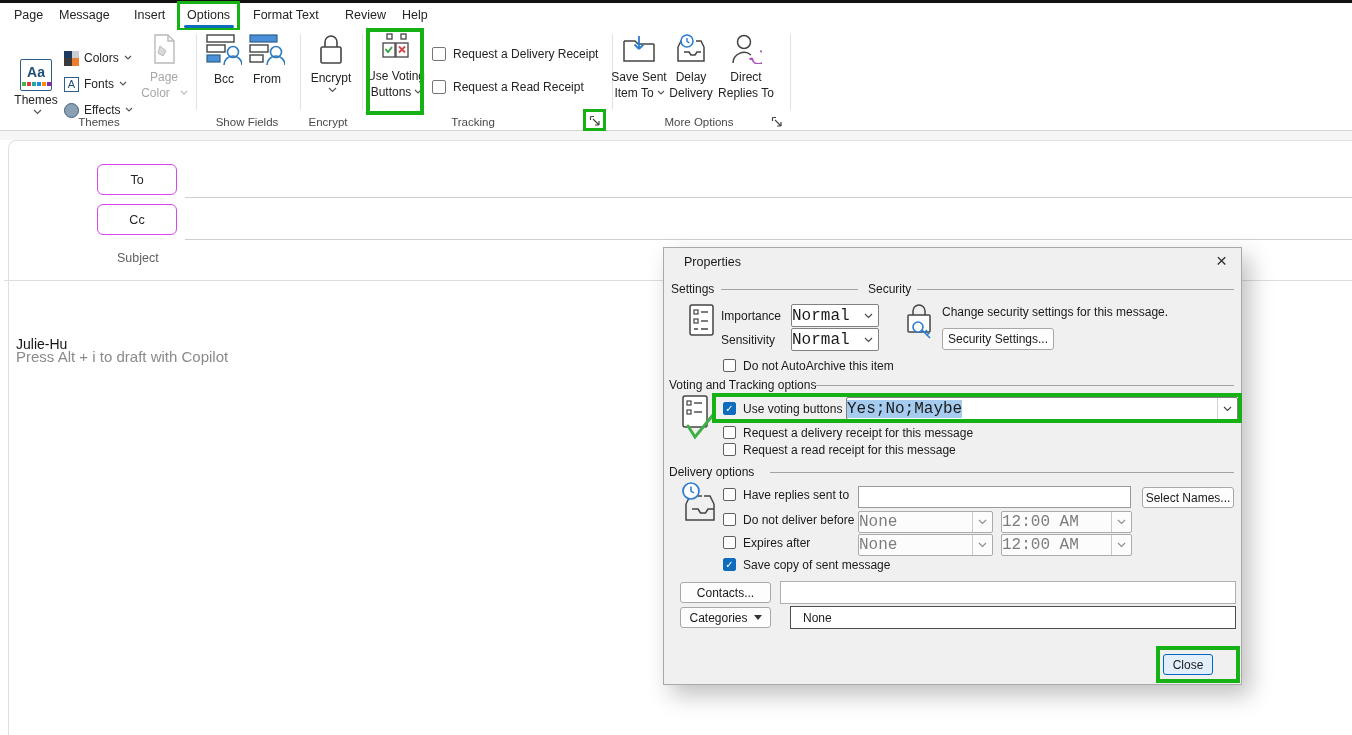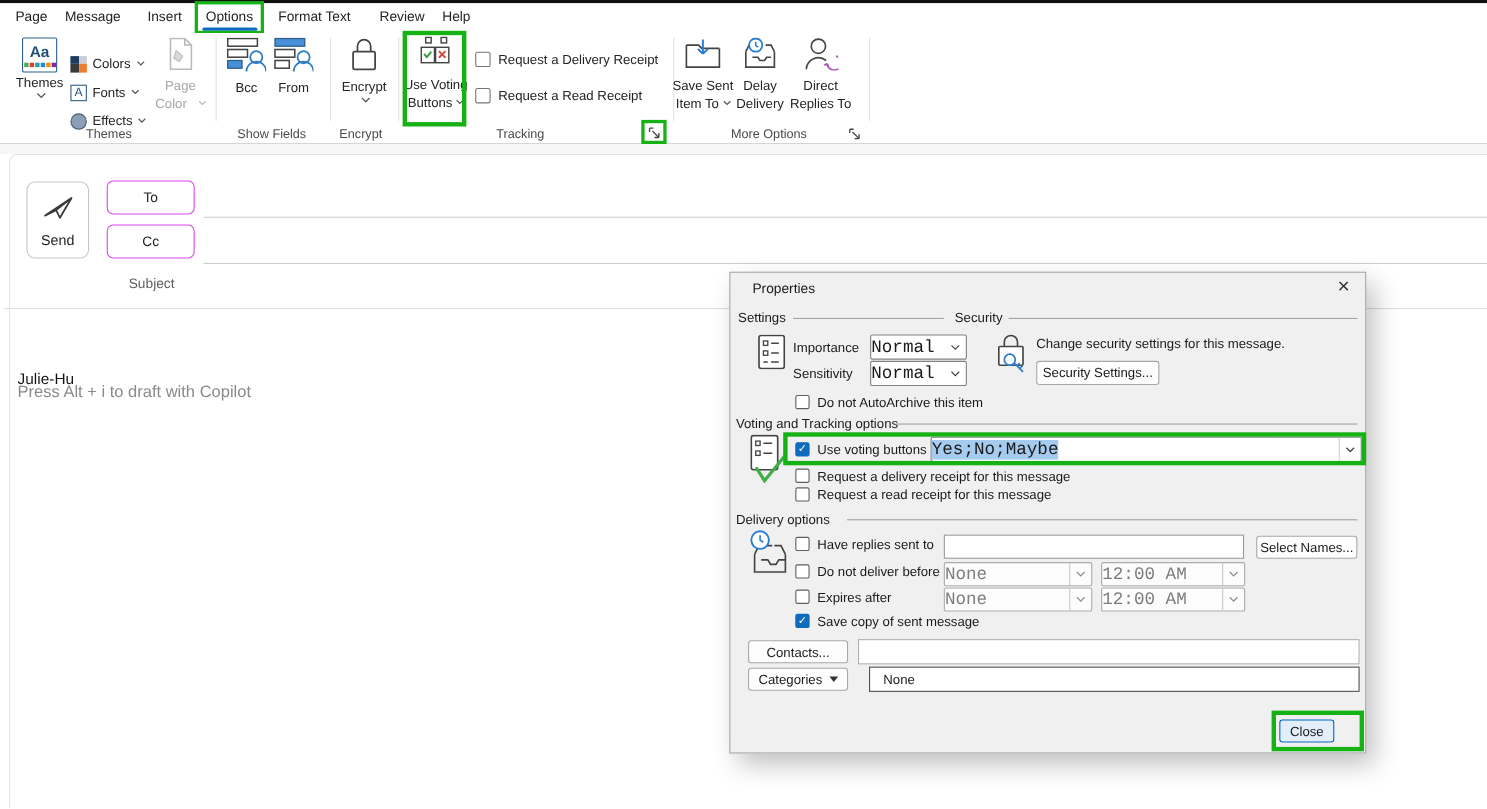--- a/index.html
+++ b/index.html
@@ -91,21 +91,21 @@
   </div>
 
   <div class="abs ribbon">
     <div class="vsep" style="left:196px"></div>
     <div class="vsep" style="left:300px"></div>
     <div class="vsep" style="left:362px"></div>
     <div class="vsep" style="left:612px"></div>
     <div class="vsep" style="left:790px"></div>
 
     <div class="rbtn" style="left:12px;top:4px;width:48px">
-      <span style="width:32px;height:32px;border:1px solid #2e5f8a;border-radius:2px;background:#fff;display:flex;flex-direction:column;align-items:center;justify-content:center;">
+      <span style="width:32px;height:32px;border:1px solid #2e5f8a;border-radius:2px;background:#fff;display:flex;flex-direction:column;align-items:center;justify-content:center;margin-top:25px;">
         <span style="font-size:14px;font-weight:bold;color:#1f4e79;line-height:15px;">Aa</span>
         <span style="display:flex;gap:1px;margin-top:2px;">
           <i style="width:4px;height:4px;background:#4caf50"></i>
             <i style="width:4px;height:4px;background:#e53935"></i>
             <i style="width:4px;height:4px;background:#26a69a"></i>
             <i style="width:4px;height:4px;background:#1e88e5"></i>
             <i style="width:4px;height:4px;background:#fb8c00"></i>
             <i style="width:4px;height:4px;background:#8e24aa"></i>
         </span>
       </span>
@@ -296,28 +296,20 @@
       <svg width="12" height="12" viewBox="0 0 12 12">
           <path d="M1.5 1.5h3.5M1.5 1.5v3.5" stroke="#444" stroke-width="1.2" fill="none"></path>
           <path d="M4 4l6 6M10 10h-4M10 10V6" stroke="#444" stroke-width="1.2" fill="none"></path>
         </svg>
     </div>
   </div>
 
   <div class="abs understrip"></div>
   <div class="abs panel"></div>
 
-  <div class="abs sendbtn">
-    <span>
-      <svg width="30" height="26" viewBox="0 0 30 26">
-          <path d="M3 21L27 5 16.5 23l-3.5-7zM13 16l14-11" fill="none" stroke="#3a3a3a" stroke-width="1.6" stroke-linejoin="round"></path>
-        </svg>
-    </span>
-    <span class="lbl">Send</span>
-  </div>
   <div class="abs pillbtn" style="left:97px;top:164px">To</div>
   <div class="abs pillbtn" style="left:97px;top:204px">Cc</div>
   <div class="abs fieldline" style="left:185px;top:197px;width:1167px"></div>
   <div class="abs fieldline" style="left:185px;top:239px;width:1167px"></div>
   <div class="abs subject">Subject</div>
   <div class="abs bodysep"></div>
   <div class="abs hint">Press Alt + i to draft with Copilot</div>
   <div class="abs bodytext">Julie-Hu</div>
 
   <div class="abs dialog">

